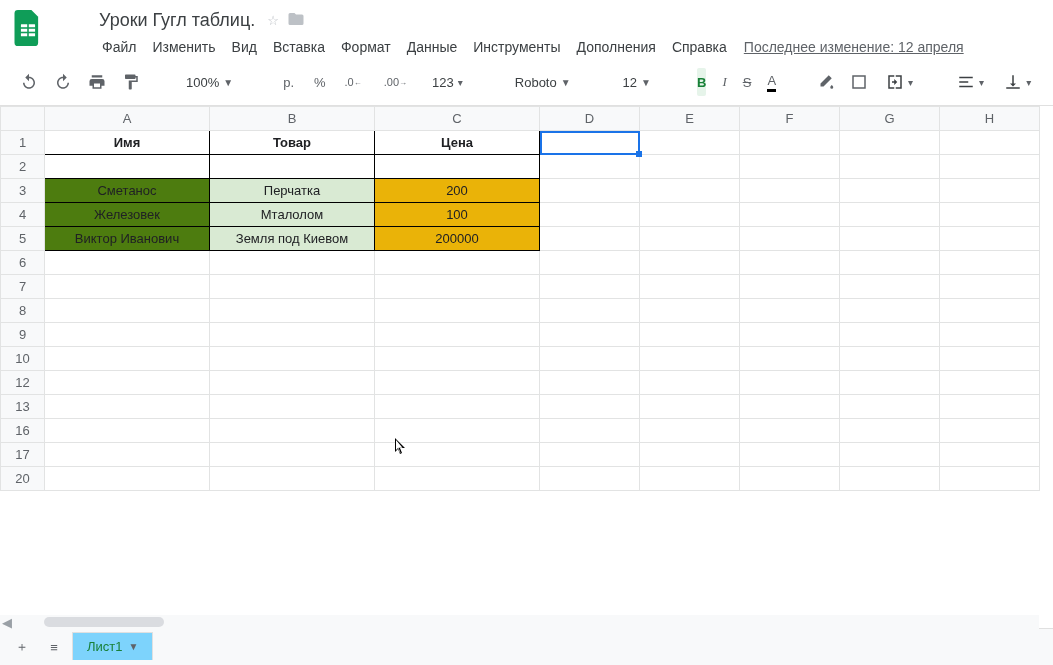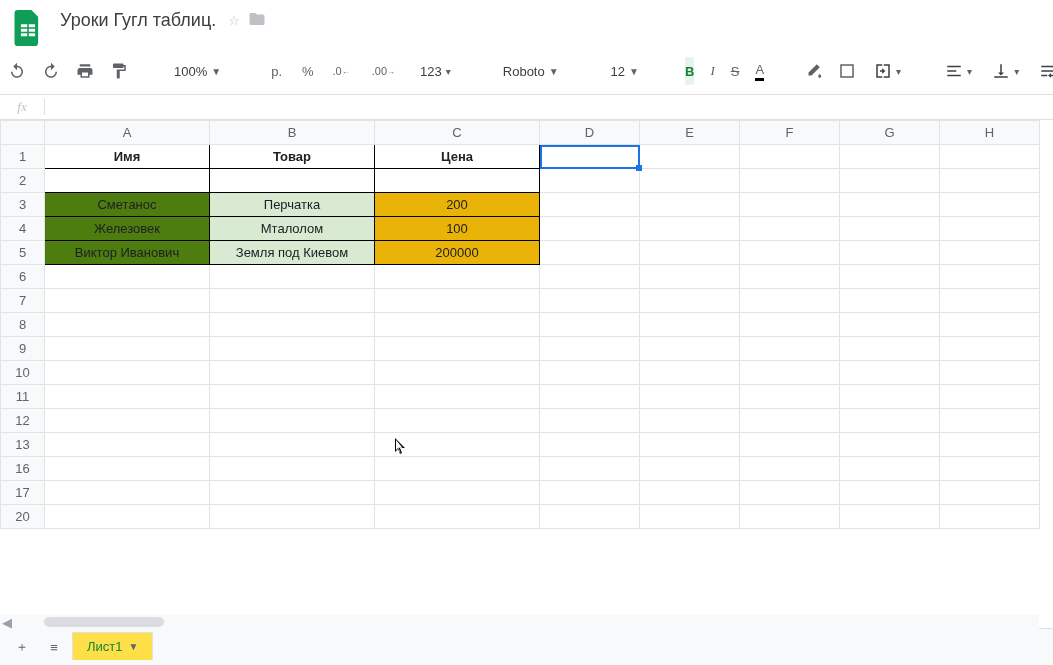--- a/index.html
+++ b/index.html
@@ -11,30 +11,30 @@
     --green:#188038;
     --sel:#1a73e8;
   }
   html,body{margin:0;padding:0;font-family:Arial,Helvetica,sans-serif;color:var(--text);background:#fff;font-size:13px;height:100%;overflow:hidden;}
   .app{display:flex;flex-direction:column;width:1053px;height:665px;position:relative;}
 
   
   .titlebar{display:flex;align-items:flex-start;padding:8px 8px 0 8px;gap:8px;}
   .logo{width:40px;height:40px;display:flex;align-items:center;justify-content:center;}
   .logo svg{width:28px;height:36px;}
-  .titlecol{display:flex;flex-direction:column;flex:1;gap:2px;}
+  .titlecol{display:flex;flex-direction:column;flex:1;gap:2px;margin-left:39px;}
   .titlerow{display:flex;align-items:center;gap:8px;}
   .doctitle{font-size:18px;color:#3c4043;padding:2px 4px;}
   .star,.folder{color:#bdc1c6;cursor:pointer;}
   .menubar{display:flex;gap:2px;align-items:center;color:#3c4043;}
   .menuitem{padding:4px 7px;border-radius:3px;cursor:pointer;font-size:14px;}
   .lastedit{color:#5f6368;text-decoration:underline;cursor:pointer;font-size:14px;margin-left:8px;}
 
   
-  .toolbar{display:flex;align-items:center;padding:4px 8px;gap:16px;border-bottom:1px solid var(--border);height:38px;}
+  .toolbar{display:flex;align-items:center;padding:4px 20px;gap:16px;border-bottom:1px solid var(--border);height:38px;}
   .tbtn{width:28px;height:28px;display:flex;align-items:center;justify-content:center;color:#5f6368;border-radius:2px;cursor:pointer;}
   .tsep{width:1px;height:20px;background:var(--border);margin:0 4px;}
   .tsel{display:flex;align-items:center;gap:4px;padding:0 6px;height:26px;color:#3c4043;cursor:pointer;border-radius:2px;}
   .tsel .caret{color:#5f6368;font-size:10px;}
   .bold{font-weight:700;color:#188038;background:#e6f4ea;border-radius:2px;}
   .tbtn svg{width:18px;height:18px;}
 
   
   .fxbar{display:flex;align-items:center;border-bottom:1px solid var(--border);height:24px;}
   .fxlabel{width:44px;text-align:center;font-style:italic;color:#bdc1c6;border-right:1px solid var(--border);font-family:serif;}
@@ -51,21 +51,21 @@
   .hdr{font-weight:700;}
   .yellow{background:#4d7c0f;}
   .greenc{background:#d9ead3;}
   .bluec{background:#eab308;}
   .databorder{border:1px solid #000 !important;}
   .selcell{outline:2px solid var(--sel);outline-offset:-2px;position:relative;}
   .selcell::after{content:"";position:absolute;right:-3px;bottom:-3px;width:6px;height:6px;background:var(--sel);}
 
   
   .sheetbar{display:flex;align-items:center;height:36px;border-top:1px solid var(--border);background:#f8f9fa;gap:4px;padding:0 8px;}
-  .sheettab{display:flex;align-items:center;gap:6px;background:#fde047;border:1px solid var(--border);border-bottom:none;padding:6px 14px;border-radius:0;color:#188038;font-weight:500;cursor:pointer;position:relative;top:-1px;}
+  .sheettab{display:flex;align-items:center;gap:6px;background:#7dd3fc;border:1px solid var(--border);border-bottom:none;padding:6px 14px;border-radius:0;color:#188038;font-weight:500;cursor:pointer;position:relative;top:-1px;}
   .sheettab .caret{color:#5f6368;font-size:10px;}
   .sbtn{width:28px;height:28px;display:flex;align-items:center;justify-content:center;color:#5f6368;cursor:pointer;border-radius:3px;}
 
   .cursor{position:absolute;left:394px;top:438px;pointer-events:none;}
   .cursor svg{width:14px;height:18px;}
   .hscroll{position:absolute;left:0;right:14px;bottom:36px;height:14px;background:#f8f9fa;display:flex;align-items:center;}
   .hthumb{height:10px;width:120px;background:#dadce0;border-radius:5px;margin-left:30px;}
   .harrow{width:14px;text-align:center;color:#9aa0a6;}
 </style>
 </head>
@@ -87,20 +87,32 @@
     <div class="titlecol">
       <div class="titlerow">
         <span class="doctitle">Уроки Гугл таблиц.</span>
         <span class="star">☆</span>
         <span class="folder">
           <svg width="18" height="18" viewBox="0 0 24 24">
               <path fill="#bdc1c6" d="M10 4H4a2 2 0 0 0-2 2v12a2 2 0 0 0 2 2h16a2 2 0 0 0 2-2V8a2 2 0 0 0-2-2h-8l-2-2z"></path>
             </svg>
         </span>
       </div>
+      <div class="menubar">
+        <span class="menuitem">Файл</span>
+        <span class="menuitem">Изменить</span>
+        <span class="menuitem">Вид</span>
+        <span class="menuitem">Вставка</span>
+        <span class="menuitem">Формат</span>
+        <span class="menuitem">Данные</span>
+        <span class="menuitem">Инструменты</span>
+        <span class="menuitem">Дополнения</span>
+        <span class="menuitem">Справка</span>
+        <span class="lastedit">Последнее изменение: 12 апреля</span>
+      </div>
     </div>
   </div>
 
   <div class="toolbar">
     <div class="tbtn">
         <svg viewBox="0 0 24 24">
           <path fill="currentColor" d="M12 5V1L7 6l5 5V7c3.3 0 6 2.7 6 6s-2.7 6-6 6-6-2.7-6-6H4c0 4.4 3.6 8 8 8s8-3.6 8-8-3.6-8-8-8z"></path>
         </svg>
       </div>
     <div class="tbtn">
@@ -211,24 +223,20 @@
           <text x="12" y="13" text-anchor="middle" fill="#fff" font-size="12" font-weight="bold">+</text>
         </svg>
       </div>
     <div class="tbtn">
         <svg viewBox="0 0 24 24">
           <path fill="currentColor" d="M3 3h18v18H3V3zm4 12h2v2H7v-2zm4-4h2v6h-2v-6zm4-4h2v10h-2V7z"></path>
         </svg>
       </div>
   </div>
 
-  <div class="fxbar">
-    <div class="fxlabel">fx</div>
-    <div class="fxinput"></div>
-  </div>
 
   <div class="gridwrap">
     <table class="sheet" id="sheet">
         <tbody>
           <tr>
             <th class="corner"></th>
             <th class="colh" style="width:165px">A</th>
             <th class="colh" style="width:165px">B</th>
             <th class="colh" style="width:165px">C</th>
             <th class="colh" style="width:100px">D</th>
@@ -341,31 +349,20 @@
             <td class="cell "></td>
             <td class="cell "></td>
             <td class="cell "></td>
             <td class="cell "></td>
             <td class="cell "></td>
             <td class="cell "></td>
             <td class="cell "></td>
             <td class="cell "></td>
           </tr>
           <tr>
-            <th class="rowh">11</th>
-            <td class="cell "></td>
-            <td class="cell "></td>
-            <td class="cell "></td>
-            <td class="cell "></td>
-            <td class="cell "></td>
-            <td class="cell "></td>
-            <td class="cell "></td>
-            <td class="cell "></td>
-          </tr>
-          <tr>
             <th class="rowh">12</th>
             <td class="cell "></td>
             <td class="cell "></td>
             <td class="cell "></td>
             <td class="cell "></td>
             <td class="cell "></td>
             <td class="cell "></td>
             <td class="cell "></td>
             <td class="cell "></td>
           </tr>

